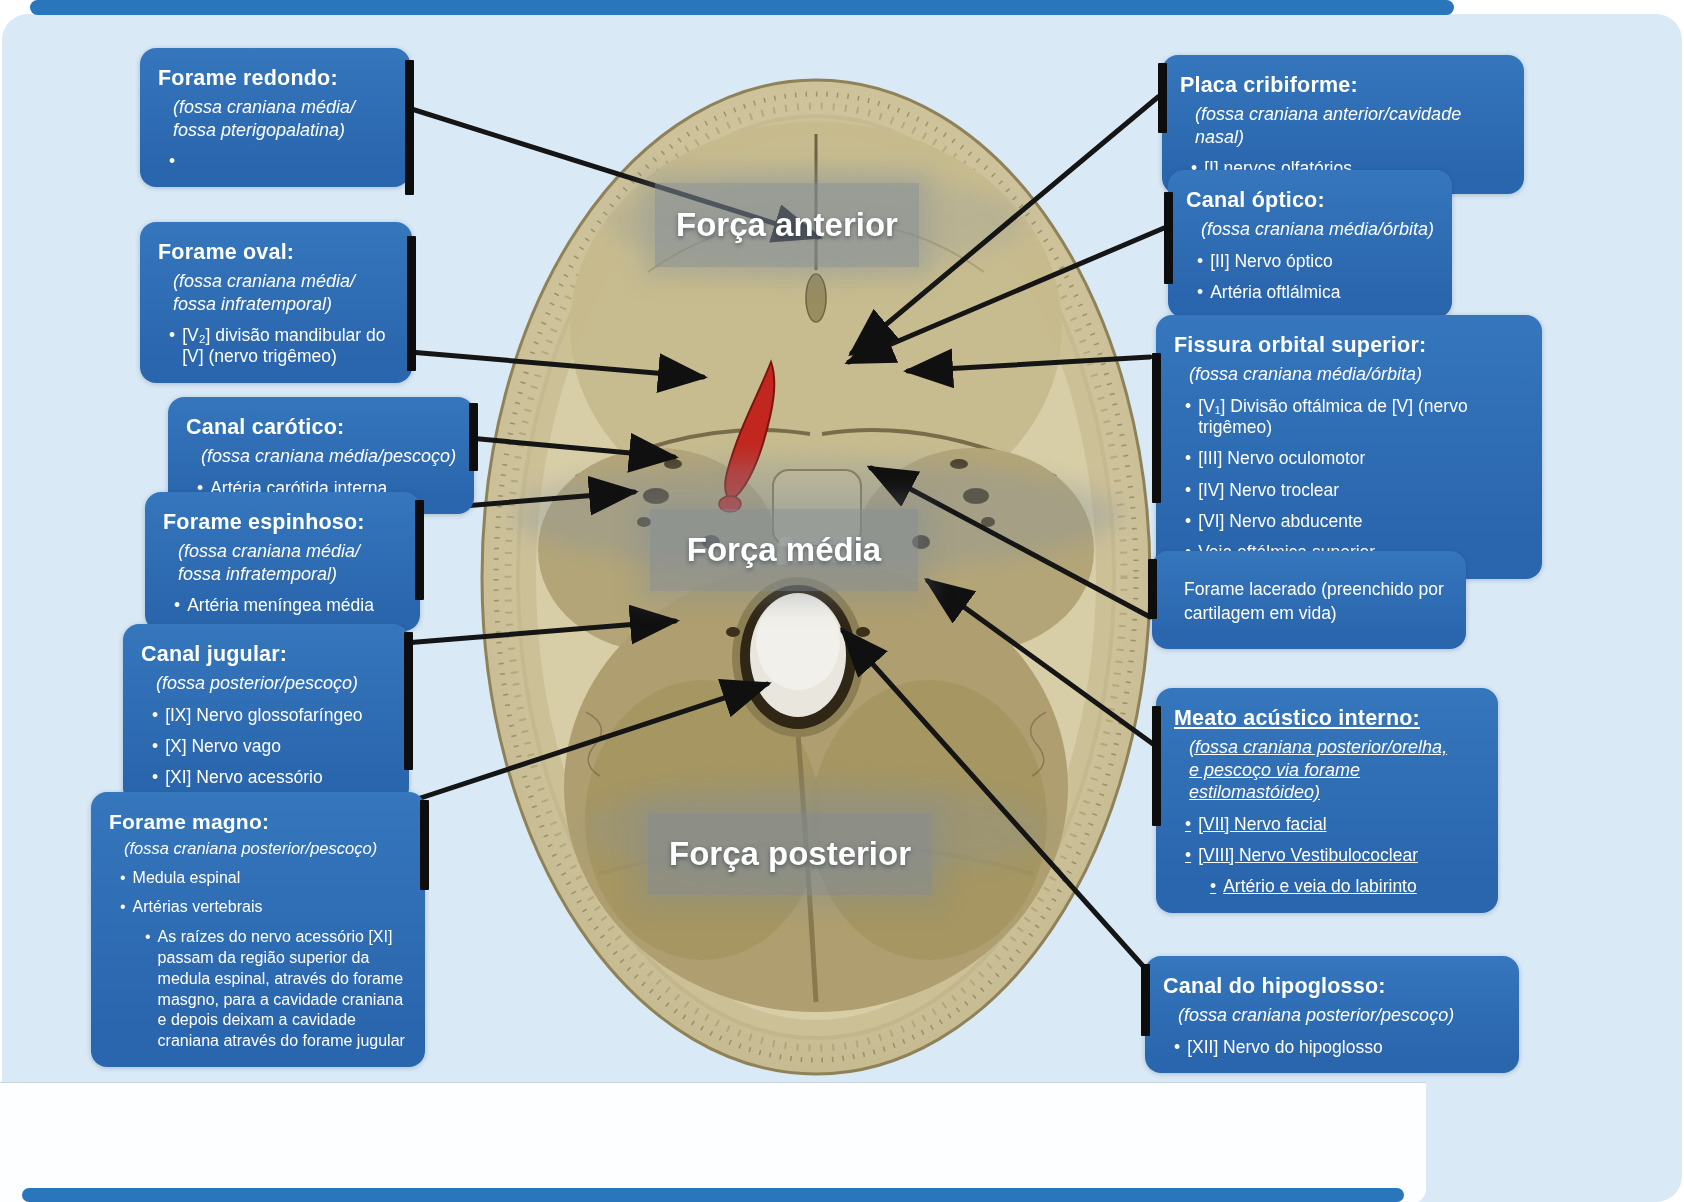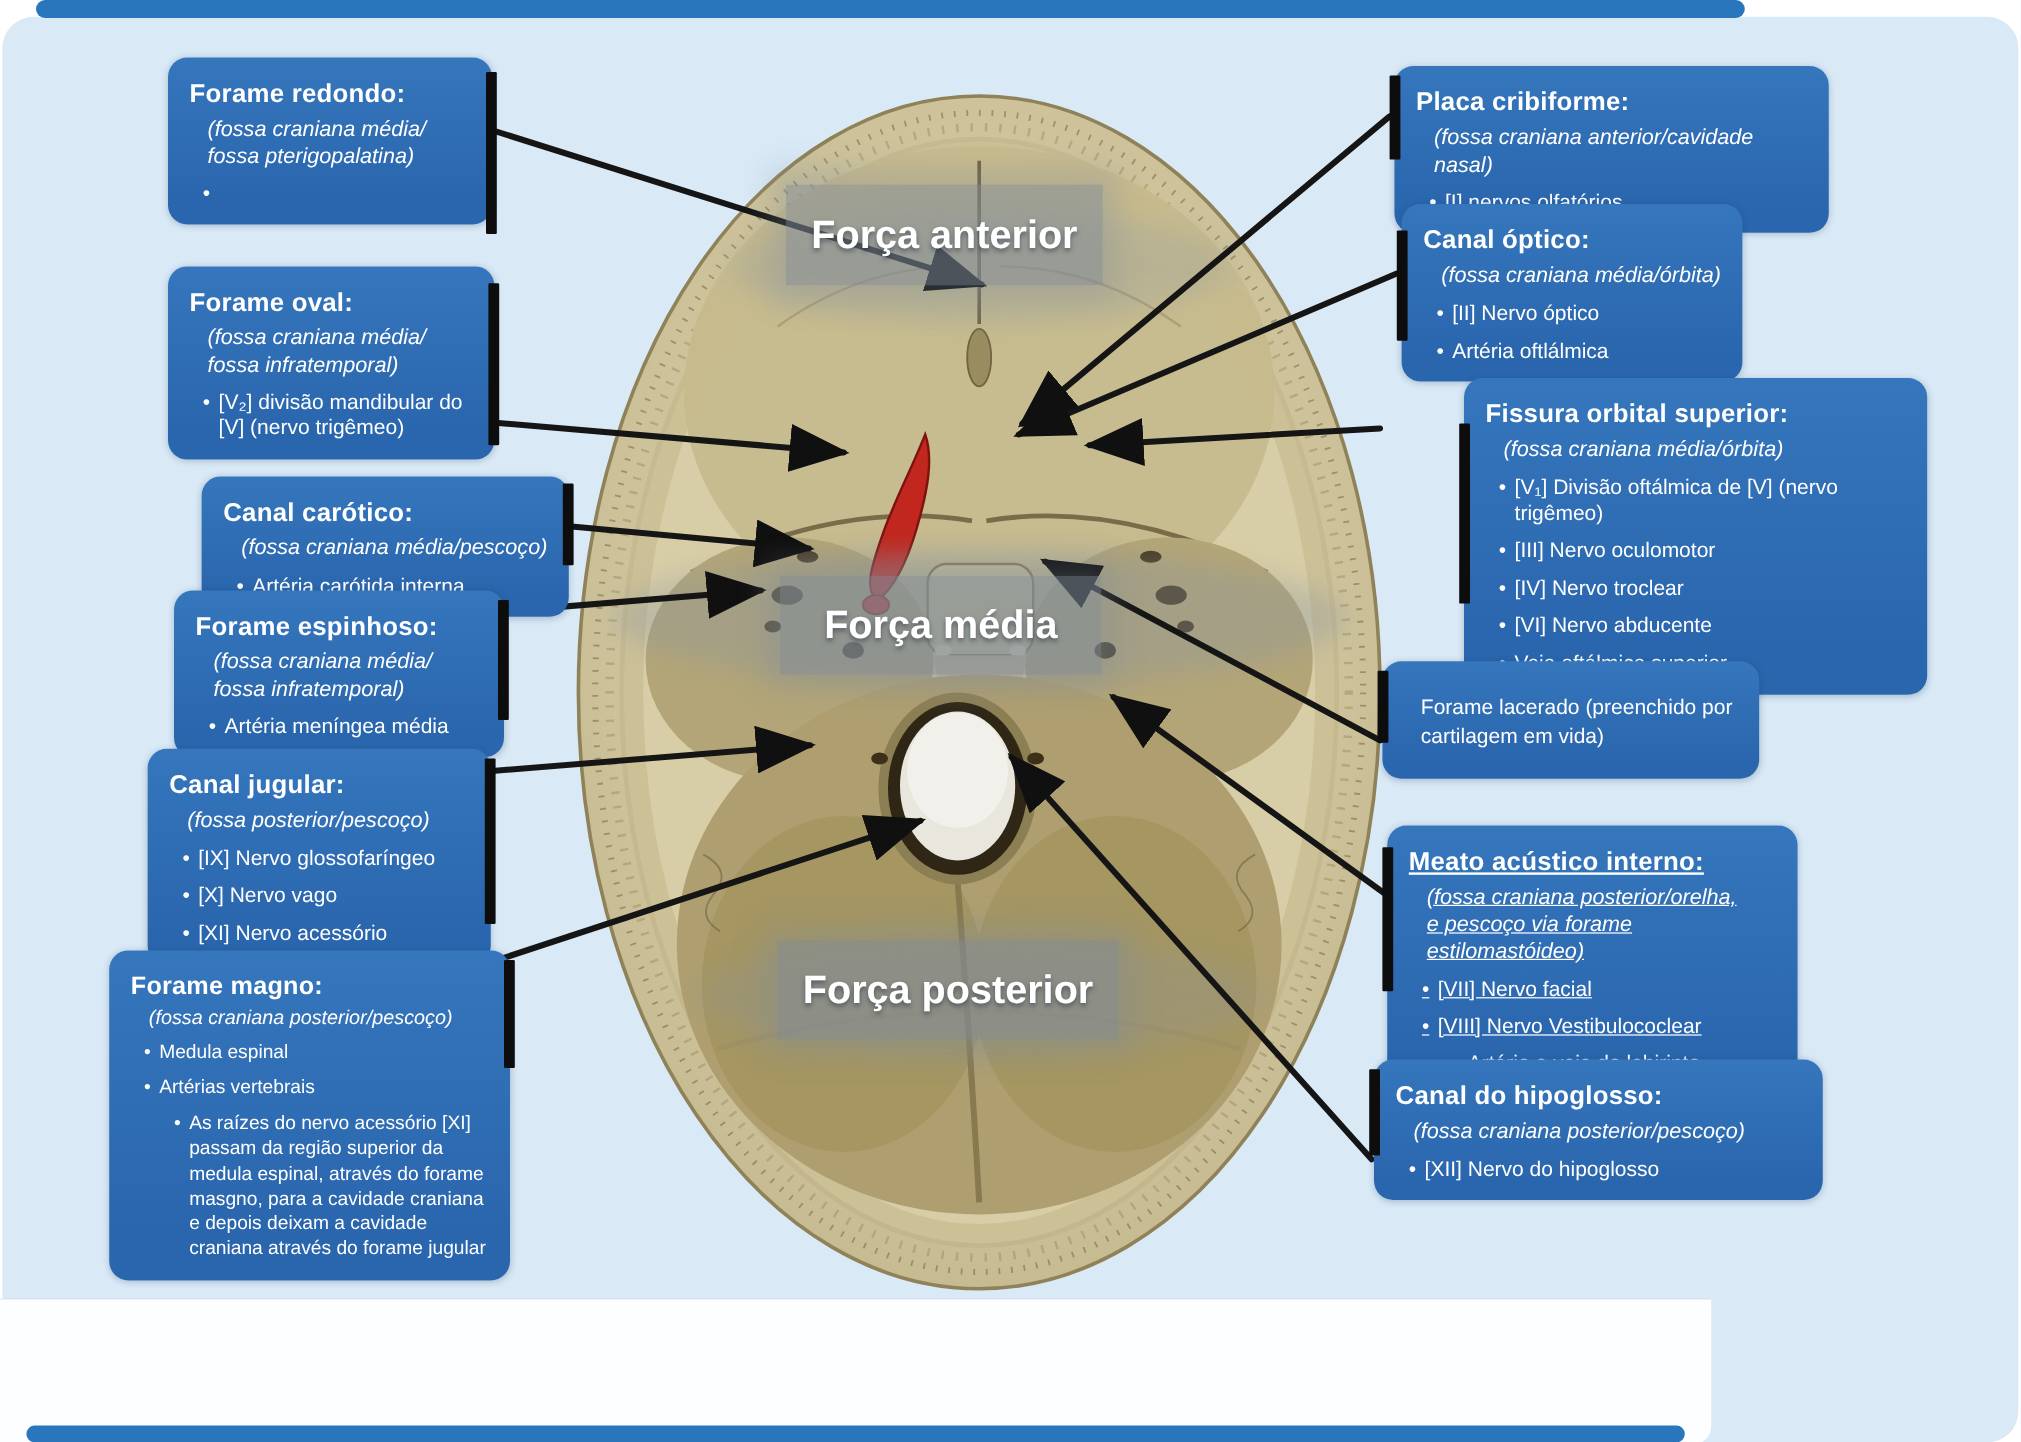--- a/index.html
+++ b/index.html
@@ -31,20 +31,21 @@
   .connector-bar.left{left:-4px}
   .info-box.small .box-title{font-size:21px;margin-bottom:4px}
   .info-box.small .box-subtitle{font-size:16.5px}
   .info-box.small .bullet-row{font-size:16px;margin-top:9px;line-height:1.3}
 
   .region-label{
     position:absolute;display:flex;align-items:center;justify-content:center;
     background:rgba(127,139,152,.55);color:#fff;font-weight:bold;font-size:33px;
     text-shadow:0 2px 4px rgba(35,45,60,.55);
     box-shadow:0 0 22px 12px rgba(127,139,152,.30);
+    margin-top:29px;
   }
 </style>
 </head>
 <body>
 
 <div class="panel"></div>
 <div class="top-bar"></div>
 
 <svg id="skull-layer" viewBox="0 0 700 1010" aria-hidden="true">
   <defs>
@@ -242,21 +243,21 @@
       <div class="box-subtitle">(fossa craniana média/órbita)</div>
       <div class="bullet-row">
         <span class="bullet-dot">•</span>
         <span>[II] Nervo óptico</span>
       </div>
       <div class="bullet-row">
         <span class="bullet-dot">•</span>
         <span>Artéria oftlálmica</span>
       </div>
     </div>
-    <div class="info-box" style="left: 1220px; top: 315px; width: 354px;">
+    <div class="info-box" style="left: 1156px; top: 315px; width: 354px;">
       <div class="connector-bar left" style="top: 38px; height: 150px;"></div>
       <div class="box-title">Fissura orbital superior:</div>
       <div class="box-subtitle">(fossa craniana média/órbita)</div>
       <div class="bullet-row">
         <span class="bullet-dot">•</span>
         <span>[V₁] Divisão oftálmica de [V] (nervo trigêmeo)</span>
       </div>
       <div class="bullet-row">
         <span class="bullet-dot">•</span>
         <span>[III] Nervo oculomotor</span>
@@ -289,21 +290,21 @@
       </div>
       <div class="bullet-row">
         <span class="bullet-dot">•</span>
         <span>[VIII] Nervo Vestibulococlear</span>
       </div>
       <div class="bullet-row indent">
         <span class="bullet-dot">•</span>
         <span>Artério e veia do labirinto</span>
       </div>
     </div>
-    <div class="info-box" style="left: 1145px; top: 883px; width: 342px;">
+    <div class="info-box" style="left: 1145px; top: 956px; width: 342px;">
       <div class="connector-bar left" style="top: 8px; height: 72px;"></div>
       <div class="box-title">Canal do hipoglosso:</div>
       <div class="box-subtitle">(fossa craniana posterior/pescoço)</div>
       <div class="bullet-row">
         <span class="bullet-dot">•</span>
         <span>[XII] Nervo do hipoglosso</span>
       </div>
     </div>
   </div>
 

